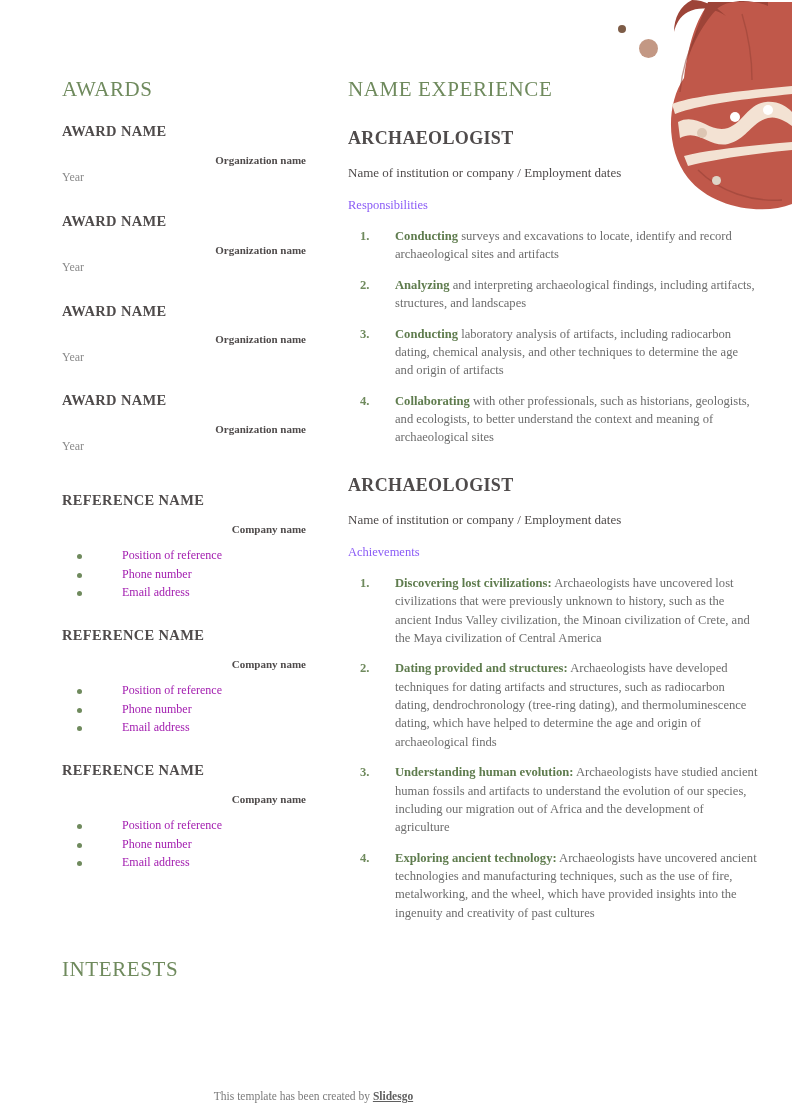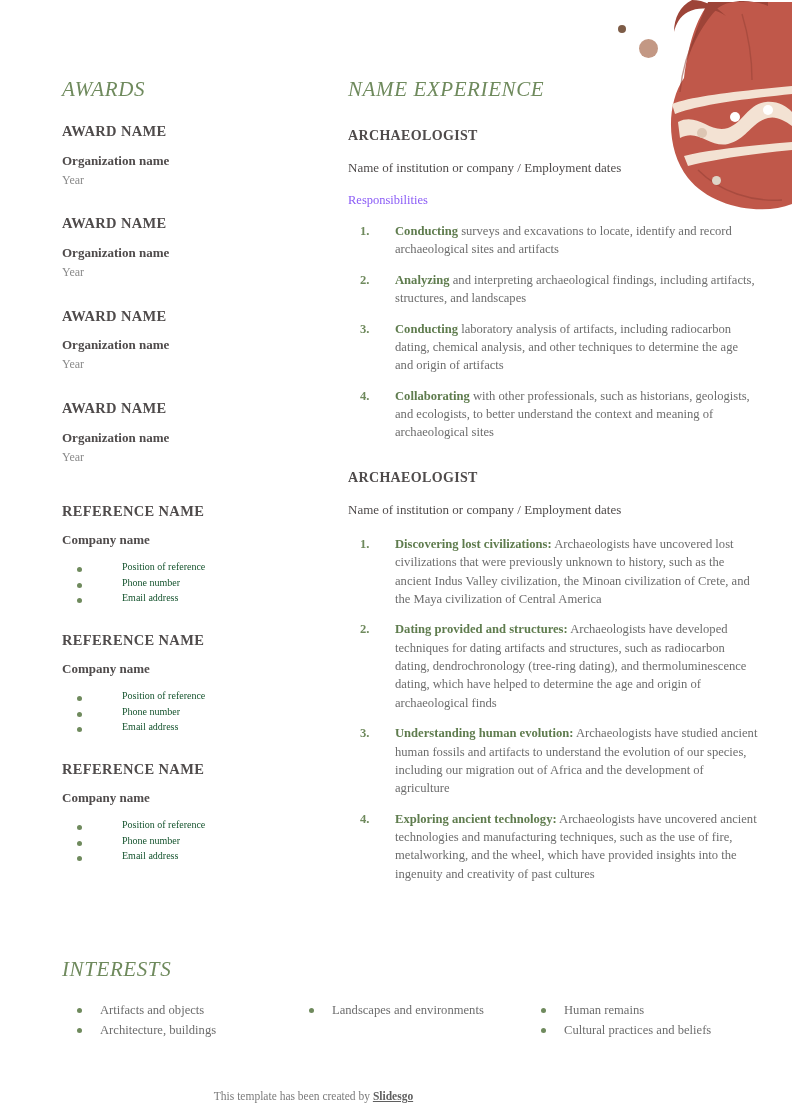--- a/index.html
+++ b/index.html
@@ -78,80 +78,80 @@
   }
 
   
   .section-title {
     font-size: 21px;
     letter-spacing: 0.6px;
     color: #6f8a5d;
     font-weight: 400;
     margin: 0 0 22px 0;
     line-height: 1.1;
-    font-style: italic;
   }
   .section-title.right-col {
     margin-bottom: 27px;
   }
 
   
   .entry {
     margin-bottom: 27px;
   }
   .entry-title {
     font-size: 14.5px;
     font-weight: bold;
     color: #4f4b4b;
     letter-spacing: 0.35px;
     margin: 0 0 13px 0;
     line-height: 1.15;
   }
   .entry-sub {
-    font-size: 13px;
+    font-size: 11px;
     font-weight: bold;
     color: #4f4b4b;
     margin: 0 0 2px 0;
     line-height: 1.3;
+    text-align: right;
   }
   .entry-meta {
     font-size: 12px;
     color: #8a8a8a;
     margin: 0;
     line-height: 1.4;
   }
 
   
   .ref-list {
     list-style: none;
     margin: 11px 0 0 0;
     padding: 0;
   }
   .ref-list li {
     position: relative;
-    font-size: 10px;
-    color: #14532d;
+    font-size: 12px;
+    color: #a21caf;
     line-height: 1.45;
     padding-left: 60px;
     margin-bottom: 1px;
   }
   .ref-list li::before {
     content: "";
     position: absolute;
     left: 15px;
     top: 7px;
     width: 5px;
     height: 5px;
     border-radius: 50%;
     background: #6f8a5d;
   }
 
   
   .job-title {
-    font-size: 14px;
+    font-size: 18px;
     font-weight: bold;
     color: #4f4b4b;
     letter-spacing: 0.35px;
     margin: 0 0 16px 0;
   }
   .job-sub {
     font-size: 13px;
     font-weight: normal;
     color: #4f4b4b;
     margin: 0 0 17px 0;
@@ -363,20 +363,21 @@
           </li>
           <li>
             <span class="num">4.</span><span class="lead">Collaborating</span><span> with other professionals, such as historians, geologists, and ecologists, to better understand the context and meaning of archaeological sites</span>
           </li>
         </ol>
       </div>
 
       <div class="job-block">
         <h3 class="job-title">ARCHAEOLOGIST</h3>
         <p class="job-sub">Name of institution or company / Employment dates</p>
+        <p class="job-label">Achievements</p>
         <ol class="num-list">
           <li>
             <span class="num">1.</span><span class="lead">Discovering lost civilizations:</span><span> Archaeologists have uncovered lost civilizations that were previously unknown to history, such as the ancient Indus Valley civilization, the Minoan civilization of Crete, and the Maya civilization of Central America</span>
           </li>
           <li>
             <span class="num">2.</span><span class="lead">Dating provided and structures:</span><span> Archaeologists have developed techniques for dating artifacts and structures, such as radiocarbon dating, dendrochronology (tree-ring dating), and thermoluminescence dating, which have helped to determine the age and origin of archaeological finds</span>
           </li>
           <li>
             <span class="num">3.</span><span class="lead">Understanding human evolution:</span><span> Archaeologists have studied ancient human fossils and artifacts to understand the evolution of our species, including our migration out of Africa and the development of agriculture</span>
           </li>
@@ -384,38 +385,19 @@
             <span class="num">4.</span><span class="lead">Exploring ancient technology:</span><span> Archaeologists have uncovered ancient technologies and manufacturing techniques, such as the use of fire, metalworking, and the wheel, which have provided insights into the ingenuity and creativity of past cultures</span>
           </li>
         </ol>
       </div>
 
     </div>
   </div>
 
   <div class="interests">
     <h2 class="section-title">INTERESTS</h2>
-    <div class="interest-cols">
-      <div class="interest-col c1">
-        <ul>
-          <li>Artifacts and objects</li>
-          <li>Architecture, buildings</li>
-        </ul>
-      </div>
-      <div class="interest-col c2">
-        <ul>
-          <li>Landscapes and environments</li>
-        </ul>
-      </div>
-      <div class="interest-col c3">
-        <ul>
-          <li>Human remains</li>
-          <li>Cultural practices and beliefs</li>
-        </ul>
-      </div>
-    </div>
   </div>
 
   <div class="footer">
     <span>This template has been created by </span><a class="brand" href="#">Slidesgo</a>
   </div>
 
 </div>
 
 </body></html>

